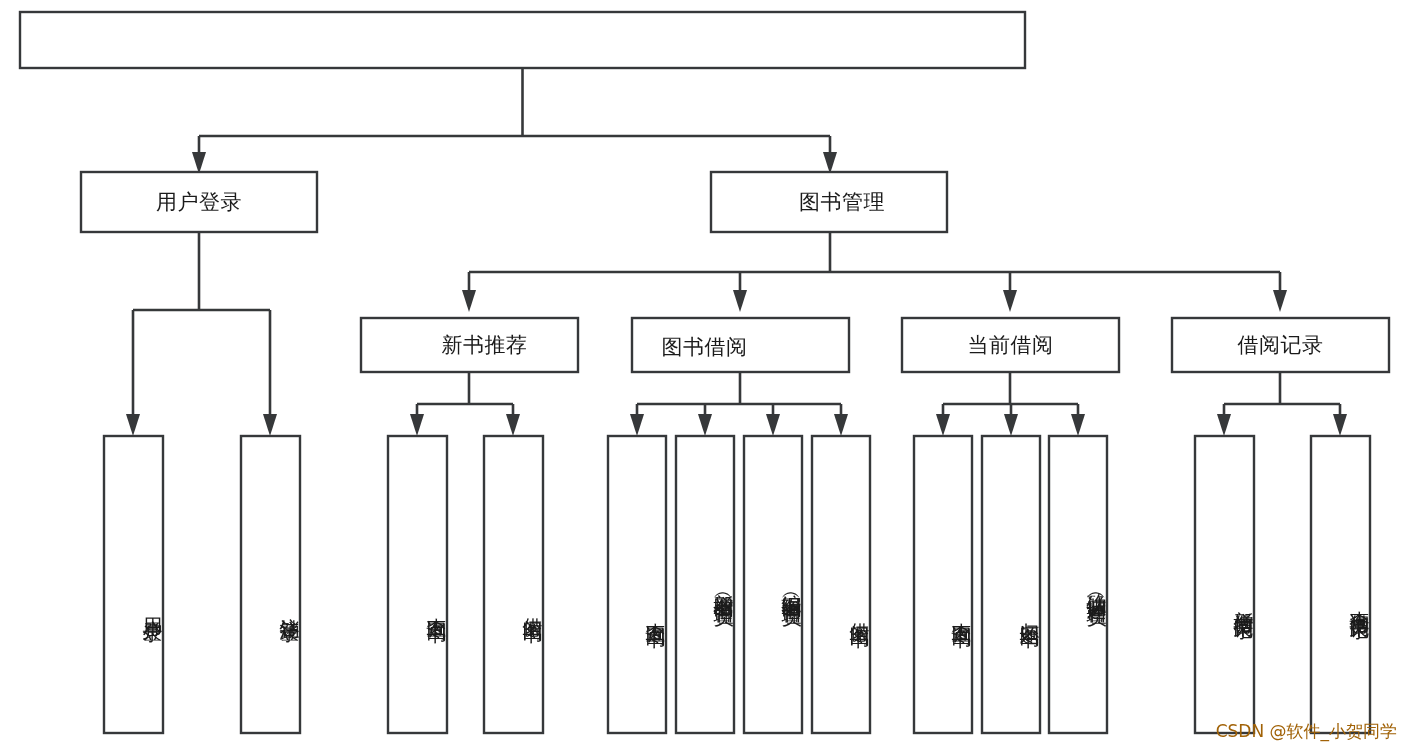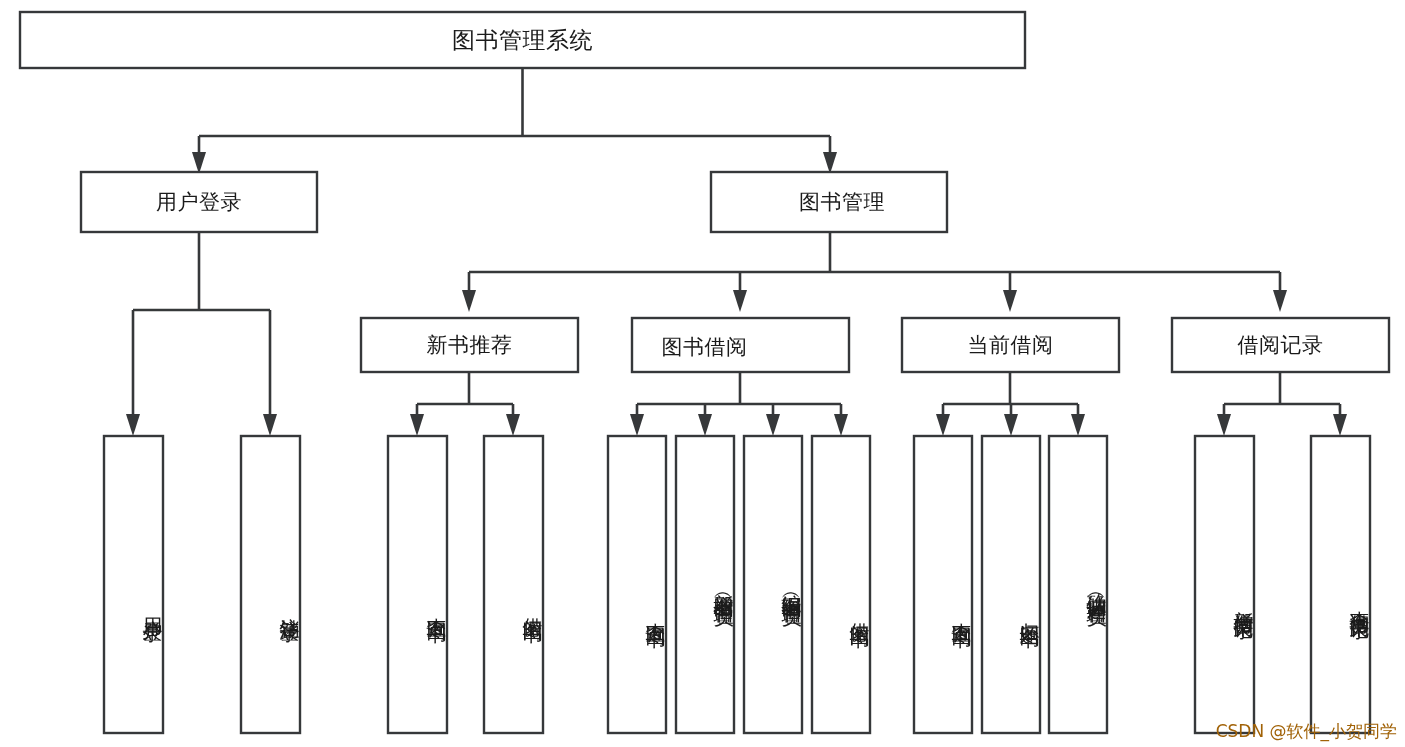--- a/index.html
+++ b/index.html
@@ -183,26 +183,25 @@
     <rect class="node-box" x="812" y="436" width="58" height="297"></rect>
 
     <rect class="node-box" x="914" y="436" width="58" height="297"></rect>
     <rect class="node-box" x="982" y="436" width="58" height="297"></rect>
     <rect class="node-box" x="1049" y="436" width="58" height="297"></rect>
 
     <rect class="node-box" x="1195" y="436" width="59" height="297"></rect>
     <rect class="node-box" x="1311" y="436" width="59" height="297"></rect>
   </svg>
 
-  <div class="node-label-h" style="left:20px; top:12px; width:1005px; height:56px; font-size:23px;">图书管理系统</div>
 
   <div class="node-label-h" style="left:81px; top:172px; width:236px; height:60px;">用户登录</div>
   <div class="node-label-h" style="left:711px; top:172px; width:236px; height:60px;margin-left:13px;">图书管理</div>
 
-  <div class="node-label-h" style="left:361px; top:318px; width:217px; height:54px;">新书推荐</div>
+  <div class="node-label-h" style="left:361px; top:318px; width:217px; height:54px;padding-left:15px;">新书推荐</div>
   <div class="node-label-h" style="left:596px; top:318px; width:217px; height:58px;">图书借阅</div>
   <div class="node-label-h" style="left:902px; top:318px; width:217px; height:54px;border-radius:11px;">当前借阅</div>
   <div class="node-label-h" style="left:1172px; top:318px; width:217px; height:54px;">借阅记录</div>
 
   <div class="node-label-v" style="left:104px; top:506px; width:59px; height:200px;">用户登录</div>
   <div class="node-label-v" style="left:241px; top:506px; width:59px; height:200px;">注销登录</div>
 
   <div class="node-label-v" style="left:388px; top:506px; width:59px; height:200px;">查询图书</div>
   <div class="node-label-v" style="left:484px; top:506px; width:59px; height:200px;">借阅图书</div>
 

